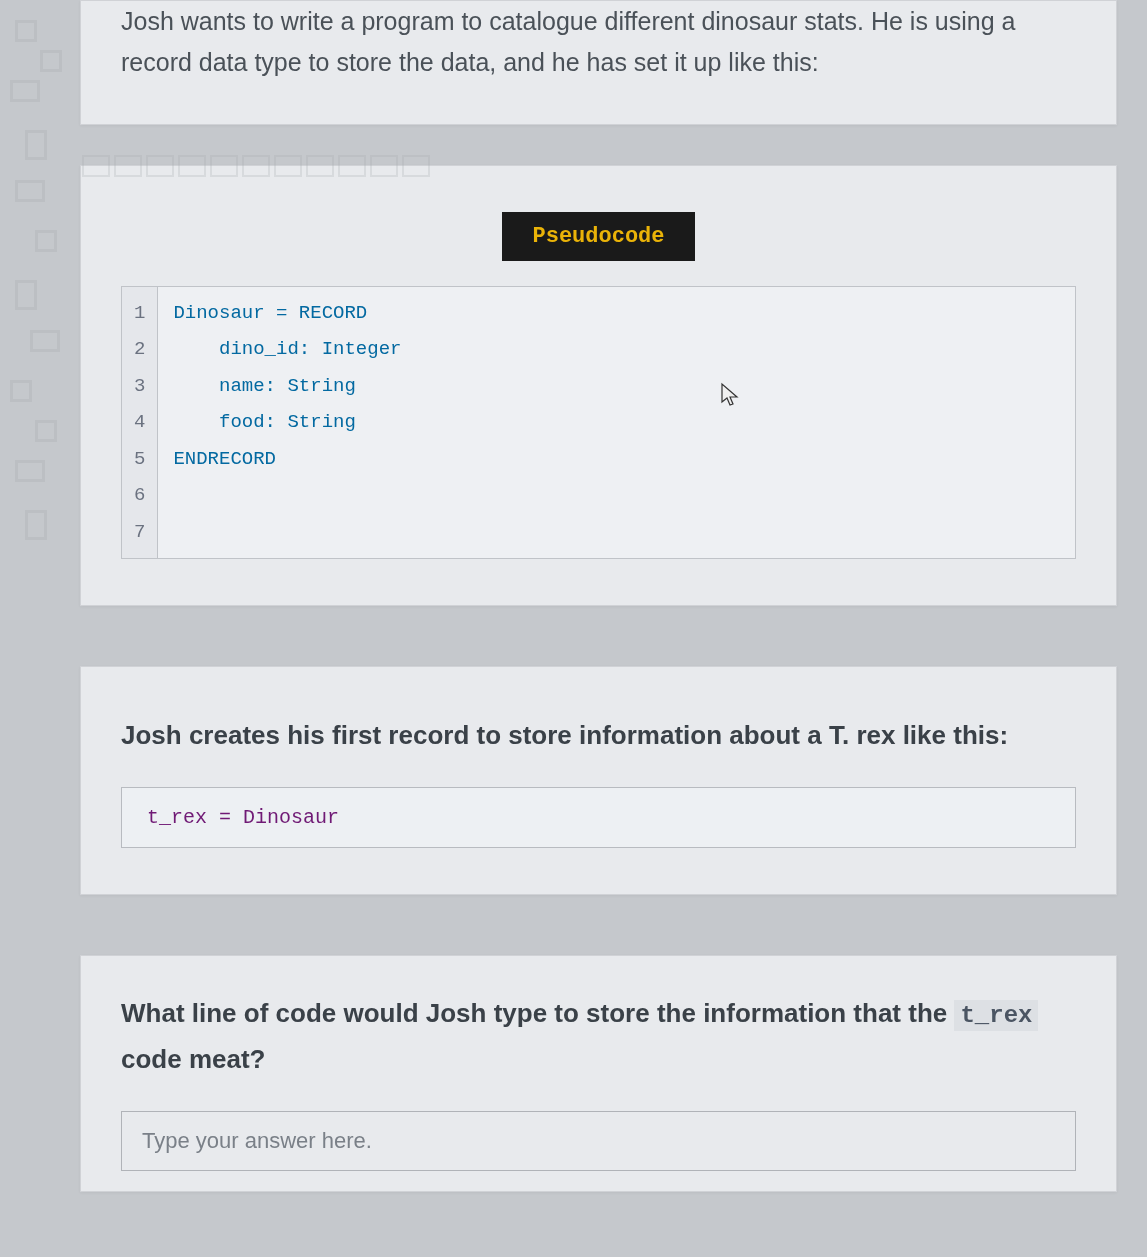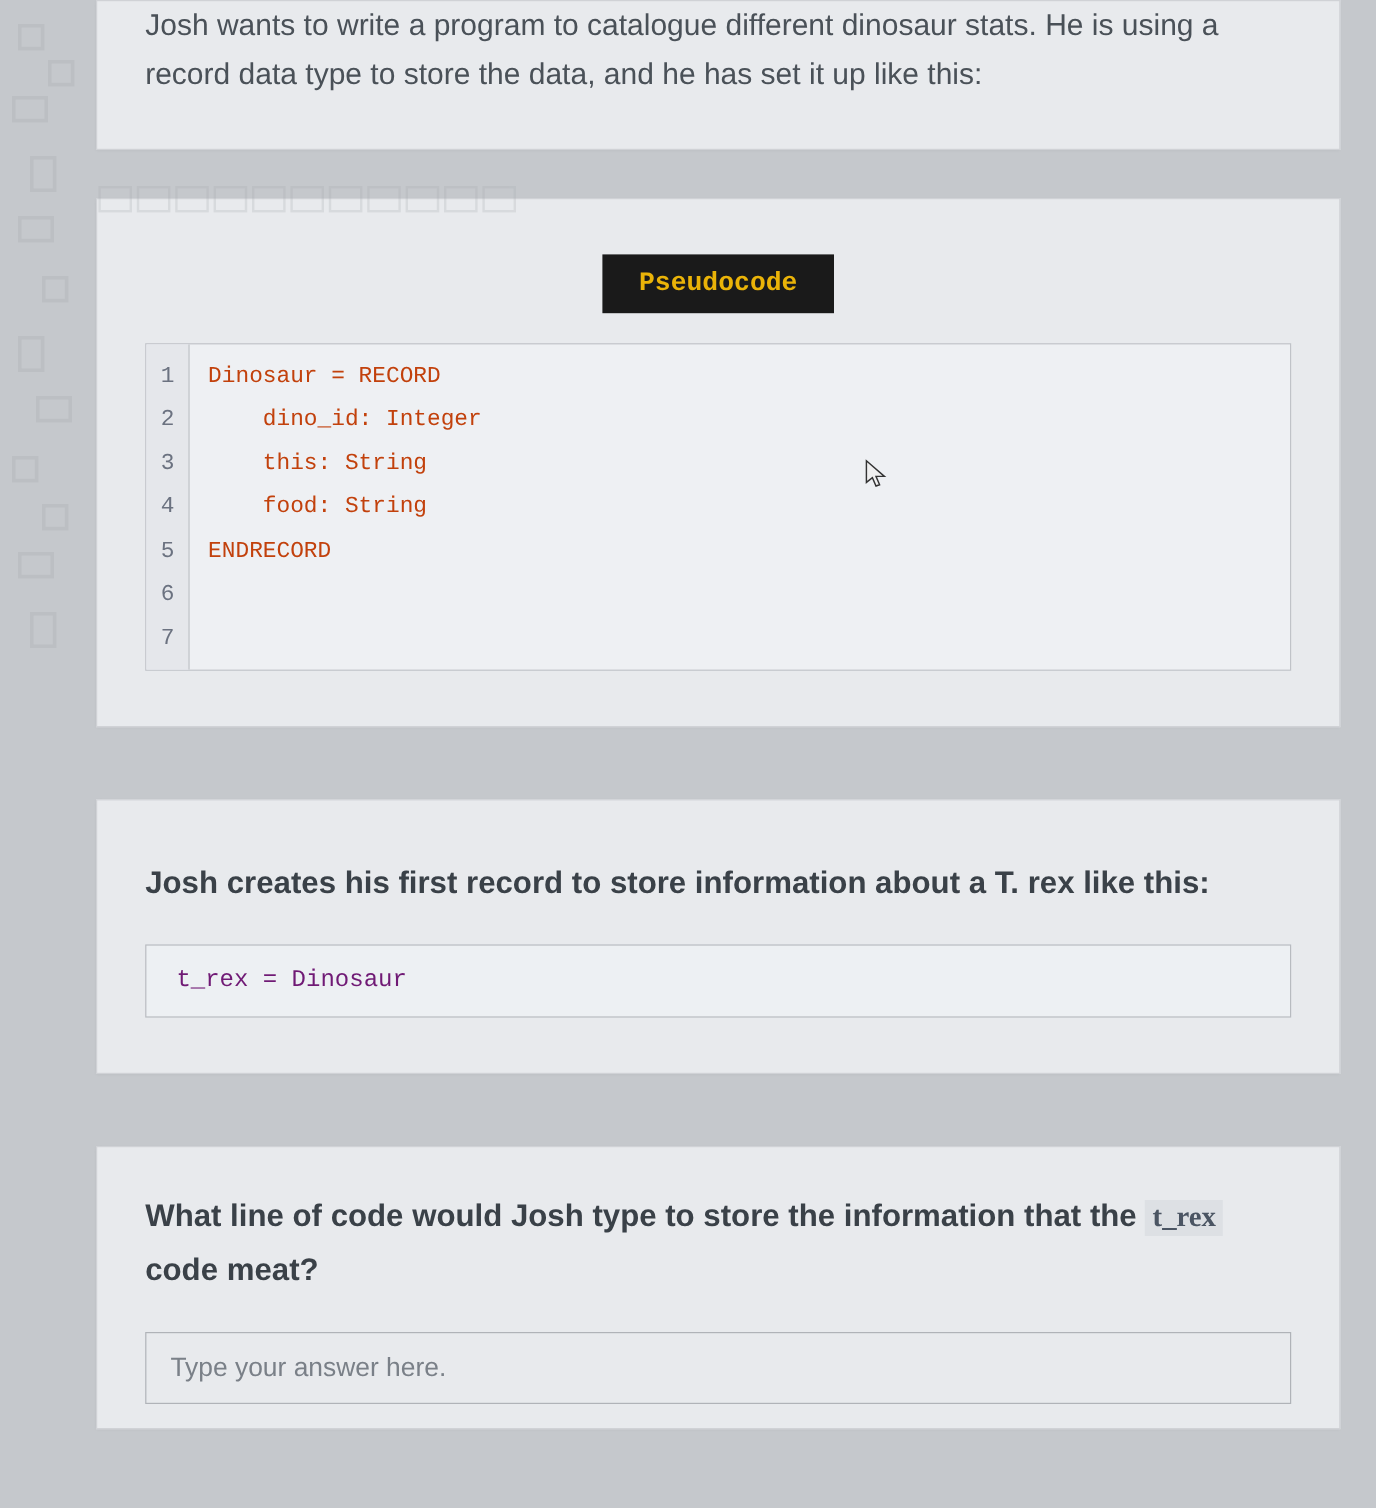--- a/index.html
+++ b/index.html
@@ -81,21 +81,21 @@
       color: #6b7280;
       line-height: 1.5;
     }
     .code-content {
       padding: 8px 0;
       flex: 1;
     }
     .code-content div {
       font-family: 'Courier New', monospace;
       font-size: 19px;
-      color: #c2410c;
+      color: #0369a1;
       padding: 4px 15px;
       line-height: 1.5;
       white-space: pre;
       min-height: 28px;
     }
     .question-text {
       font-size: 26px;
       color: #3a4148;
       line-height: 1.7;
       font-weight: 600;
@@ -103,21 +103,21 @@
     }
     .inline-code-box {
       border: 1px solid #b8bbc0;
       background: #edf0f3;
       padding: 18px 25px;
       font-family: 'Courier New', monospace;
       font-size: 20px;
       color: #701a75;
     }
     .inline-code {
-      font-family: Liberation Serif, serif;
+      font-family: Liberation Mono, monospace;
       background: #dde0e4;
       padding: 2px 6px;
       font-size: 24px;
       color: #4b5563;
     }
     .card-question {
       padding: 35px 40px 20px 40px;
     }
     .answer-input {
       width: 100%;
@@ -192,21 +192,21 @@
         <div>2</div>
         <div>3</div>
         <div>4</div>
         <div>5</div>
         <div>6</div>
         <div>7</div>
       </div>
       <div class="code-content">
         <div>Dinosaur = RECORD</div>
         <div>    dino_id: Integer</div>
-        <div>    this: String</div>
+        <div>    name: String</div>
         <div>    food: String</div>
         <div>ENDRECORD</div>
         <div></div>
         <div></div>
       </div>
     </div>
   </div>
 
   <div class="card">
     <p class="question-text">Josh creates his first record to store information about a T. rex like this:</p>

